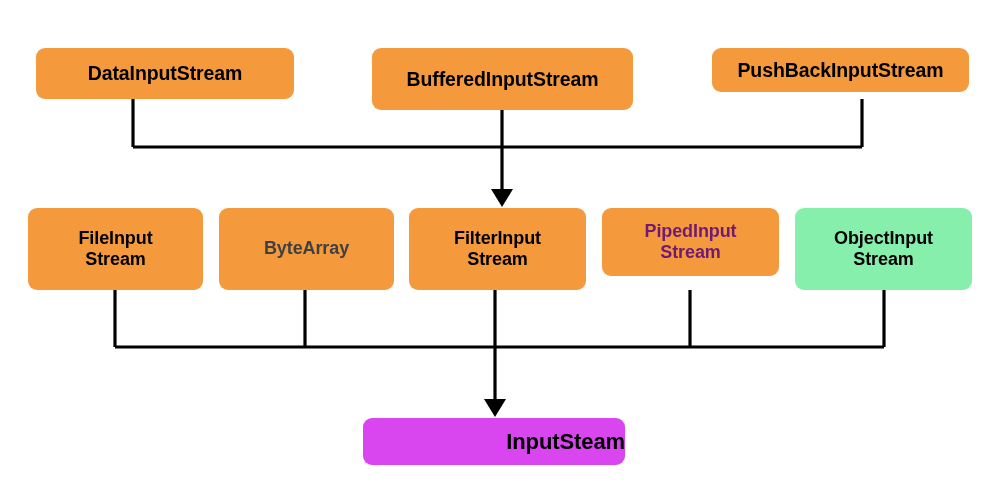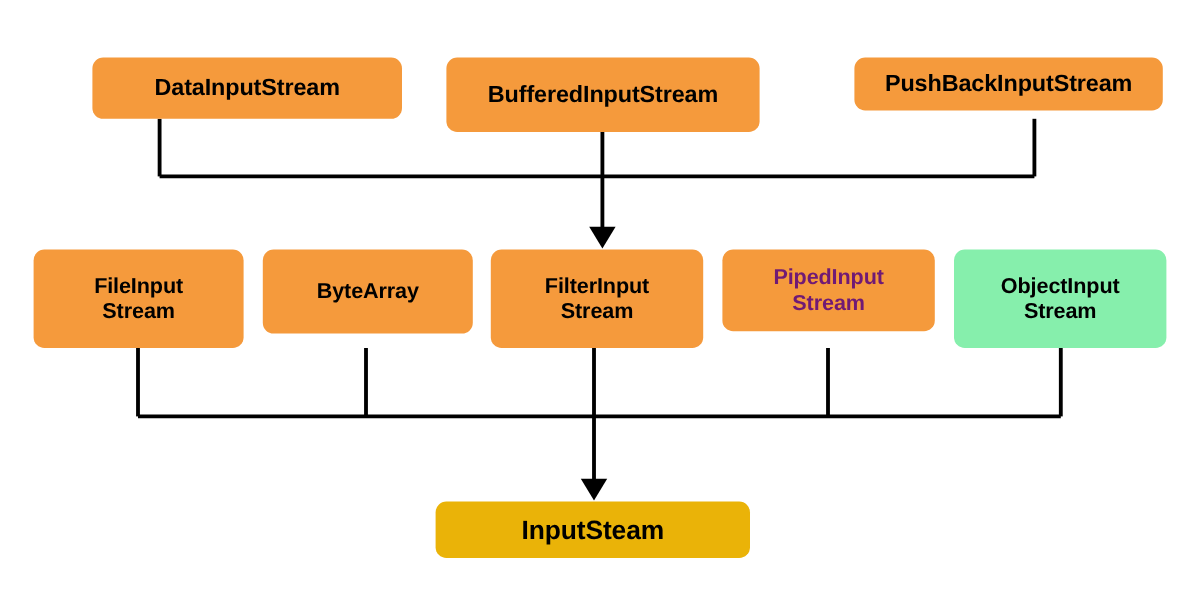--- a/index.html
+++ b/index.html
@@ -71,46 +71,46 @@
         <line x1="495" y1="290" x2="495" y2="347" stroke="#000000" stroke-width="3.2"></line>
         <line x1="690" y1="290" x2="690" y2="347" stroke="#000000" stroke-width="3.2"></line>
         <line x1="884" y1="290" x2="884" y2="347" stroke="#000000" stroke-width="3.2"></line>
         <line x1="115" y1="347" x2="884" y2="347" stroke="#000000" stroke-width="3.2"></line>
         <line x1="495" y1="347" x2="495" y2="401" stroke="#000000" stroke-width="3.2"></line>
         <polygon points="484,399 506,399 495,417" fill="#000000"></polygon>
       </g>
     </svg>
 
   <div id="nodes">
-      <div class="node r1" style="left: 36px; top: 48px; width: 258px; height: 51px; background: rgb(245, 154, 60); color: rgb(0, 0, 0); margin-left: 41px;">
+      <div class="node r1" style="left: 36px; top: 48px; width: 258px; height: 51px; background: rgb(245, 154, 60); color: rgb(0, 0, 0);">
         <span class="line">DataInputStream</span>
       </div>
       <div class="node r1" style="left: 372px; top: 48px; width: 261px; height: 62px; background: rgb(245, 154, 60); color: rgb(0, 0, 0);">
         <span class="line">BufferedInputStream</span>
       </div>
       <div class="node r1" style="left: 712px; top: 48px; width: 257px; height: 44px; background: rgb(245, 154, 60); color: rgb(0, 0, 0);">
         <span class="line">PushBackInputStream</span>
       </div>
       <div class="node r2" style="left: 28px; top: 208px; width: 175px; height: 82px; background: rgb(245, 154, 60); color: rgb(0, 0, 0);">
         <span class="line">FileInput</span>
         <span class="line">Stream</span>
       </div>
-      <div class="node r2" style="left: 219px; top: 208px; width: 175px; height: 70px; background: rgb(245, 154, 60); color: #000000;">
+      <div class="node r2" style="left: 219px; top: 208px; width: 175px; height: 82px; background: rgb(245, 154, 60); color: #404040;">
         <span class="line">ByteArray</span>
       </div>
       <div class="node r2 big" style="left: 409px; top: 208px; width: 177px; height: 82px; background: rgb(245, 154, 60); color: rgb(0, 0, 0);">
         <span class="line">FilterInput</span>
         <span class="line">Stream</span>
       </div>
       <div class="node r2 big" style="left: 602px; top: 208px; width: 177px; height: 68px; background: rgb(245, 154, 60); color: #701a75;">
         <span class="line">PipedInput</span>
         <span class="line">Stream</span>
       </div>
       <div class="node r2 big" style="left: 795px; top: 208px; width: 177px; height: 82px; background: #86efac; color: rgb(0, 0, 0);">
         <span class="line">ObjectInput</span>
         <span class="line">Stream</span>
       </div>
-      <div class="node r3" style="left: 363px; top: 418px; width: 262px; height: 47px; background: #eab308; color: rgb(0, 0, 0);">
+      <div class="node r3" style="left: 363px; top: 418px; width: 262px; height: 47px; background: #d946ef; color: rgb(0, 0, 0); align-items: flex-end;">
         <span class="line">InputSteam</span>
       </div>
     </div>
 
 </div>
 
 </body></html>

